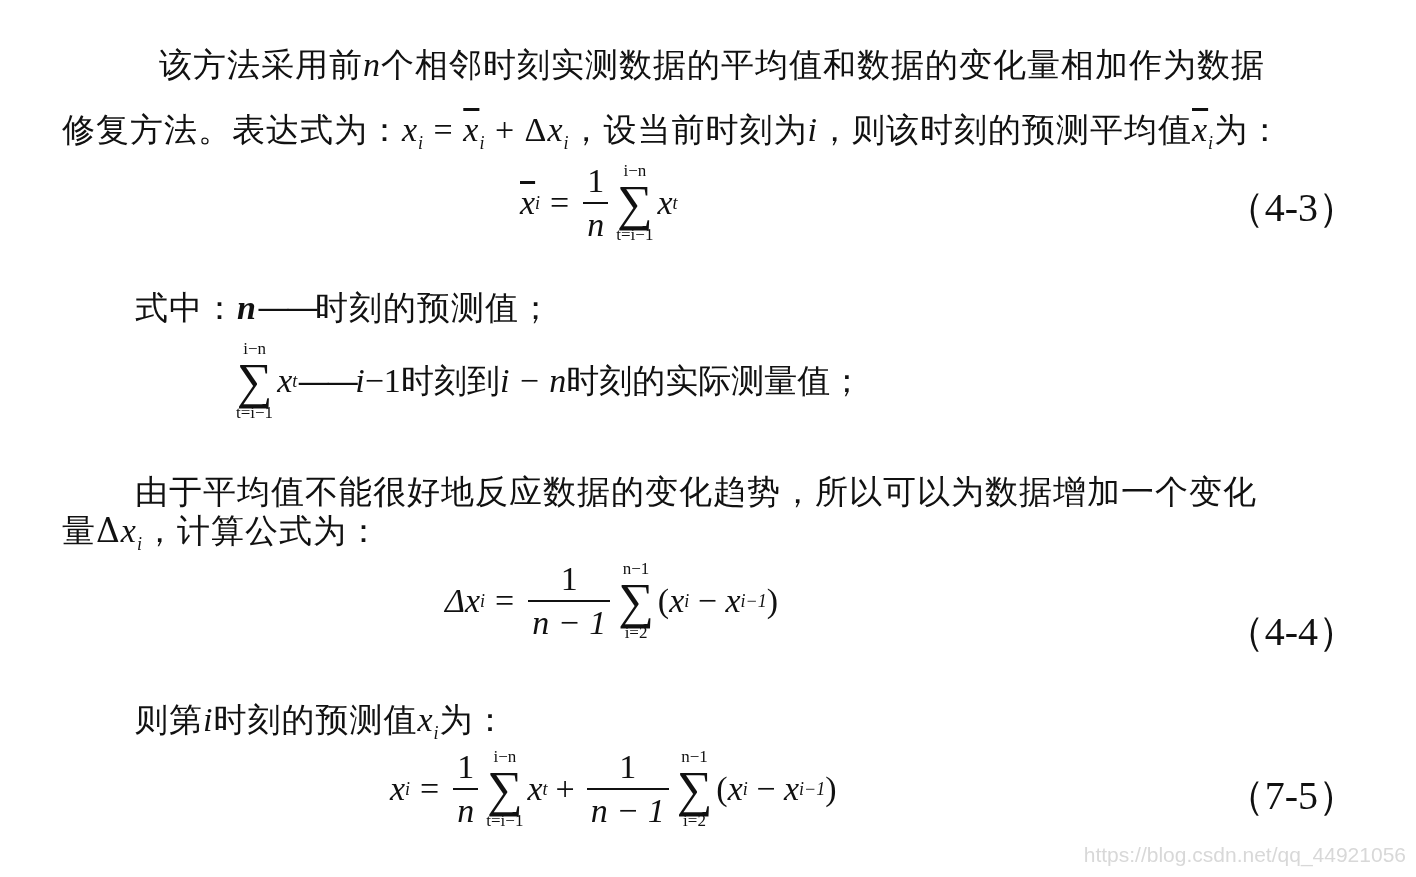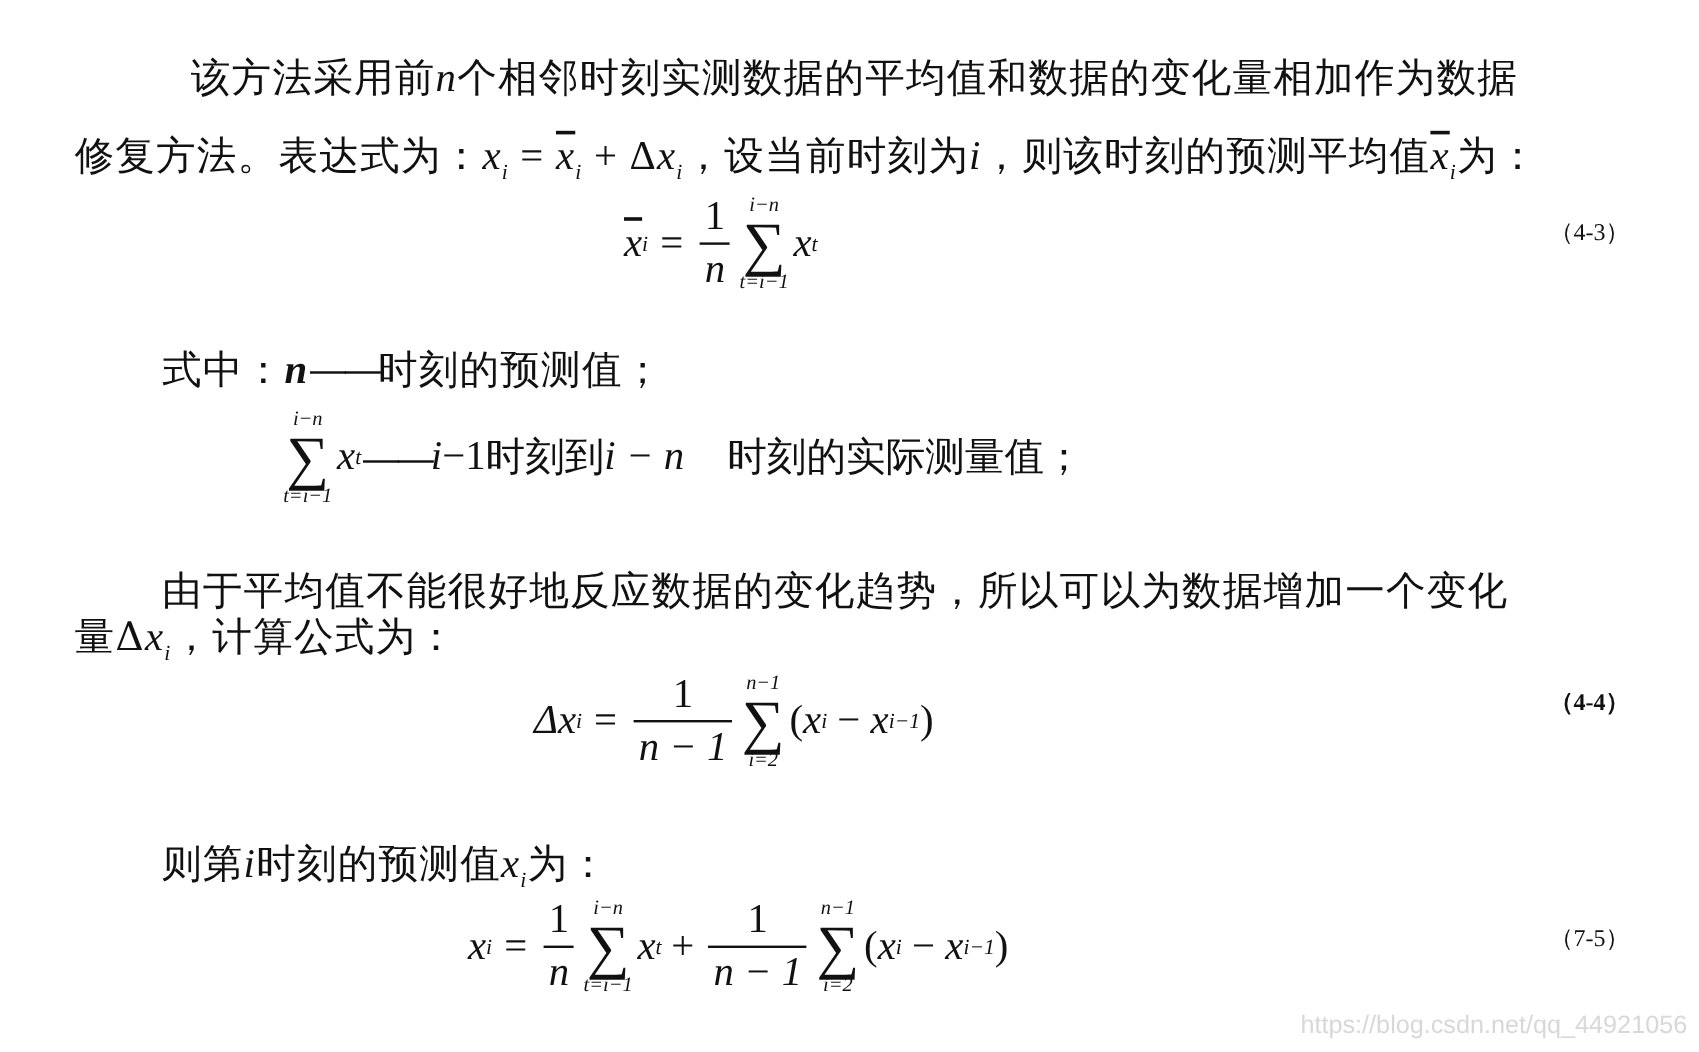--- a/index.html
+++ b/index.html
@@ -10,23 +10,23 @@
     .line { position: absolute; font-size: 33px; line-height: 40px; white-space: nowrap; letter-spacing: 1px; }
     .m { font-family: "Liberation Serif", "DejaVu Serif", serif; font-style: italic; font-size: 34px; }
     .mu { font-family: "Liberation Serif", "DejaVu Serif", serif; font-style: normal; font-size: 34px; }
     .sub { font-family: "Liberation Serif", serif; font-style: italic; font-size: 18px; vertical-align: -8px; }
     .bar { text-decoration: overline; }
     .eq { position: absolute; font-family: "Liberation Serif", "DejaVu Serif", serif; font-size: 34px; display: flex; align-items: center; }
     .frac { display: inline-flex; flex-direction: column; align-items: center; margin: 0 4px; }
     .frac .num { padding: 0 4px 2px; line-height: 38px; }
     .frac .den { border-top: 2px solid #111; padding: 2px 4px 0; line-height: 38px; font-style: italic; }
     .sum { display: inline-flex; flex-direction: column; align-items: center; margin: 0 4px; }
-    .sum .lim { font-size: 17px; font-style: italic; line-height: 18px; }
+    .sum .lim { font-size: 17px; line-height: 18px; }
     .sum .sig { font-size: 50px; line-height: 46px; }
-    .eqno { position: absolute; font-family: "Liberation Serif", serif; font-size: 20px; right: 58px; }
+    .eqno { position: absolute; font-family: "Liberation Serif", serif; font-size: 40px; right: 58px; }
     .watermark { position: absolute; right: 10px; bottom: 10px; font-family: "Liberation Sans", sans-serif; font-size: 21px; color: #d8d8d8; }
     .dash { letter-spacing: -4px; }
   </style>
 </head>
 <body>
 
 <div class="line" style="left:135px; top:45px;margin-left:24px;">
   <span>该方法采用前</span><span class="m">n</span><span>个相邻时刻实测数据的平均值和数据的变化量相加作为数据</span>
 </div>
 <div class="line" style="left:62px; top:110px;">
@@ -60,21 +60,21 @@
     <span class="sig">∑</span>
     <span class="lim">t=i−1</span>
   </span>
   <span class="m">x</span>
     <span class="sub">t</span>
   <span class="dash" style="font-family:'DejaVu Serif',serif;">——</span>
   <span class="m">i</span>
     <span class="mu">−1</span>
   <span style="font-family:'DejaVu Serif',serif;">时刻到</span>
   <span class="m">i − n</span>
-  <span style="font-family:'DejaVu Serif',serif;margin-left:36px;">时刻的实际测量值；</span>
+  <span style="font-family:'DejaVu Serif',serif;">时刻的实际测量值；</span>
 </div>
 
 <div class="line" style="left:135px; top:472px;">由于平均值不能很好地反应数据的变化趋势，所以可以为数据增加一个变化</div>
 <div class="line" style="left:62px; top:511px;">
   <span>量Δ</span><span class="m">x</span><span class="sub">i</span><span>，计算公式为：</span>
 </div>
 
 <div class="eq" style="left:445px; top:560px;">
   <span class="m">Δx</span>
     <span class="sub">i</span>
@@ -89,21 +89,21 @@
     <span class="lim">i=2</span>
   </span>
   <span>(</span>
     <span class="m">x</span>
     <span class="sub">i</span>
     <span style="white-space:pre;"> − </span>
     <span class="m">x</span>
     <span class="sub">i−1</span>
     <span>)</span>
 </div>
-<div class="eqno" style="top:572px;font-weight:bold;">（4-4）</div>
+<div class="eqno" style="top:604px;">（4-4）</div>
 
 <div class="line" style="left:135px; top:700px;">
   <span>则第</span><span class="m">i</span><span>时刻的预测值</span><span class="m">x</span><span class="sub">i</span><span>为：</span>
 </div>
 
 <div class="eq" style="left:390px; top:748px;">
   <span class="m">x</span>
     <span class="sub">i</span>
   <span style="margin:0 10px;">=</span>
   <span class="frac">

